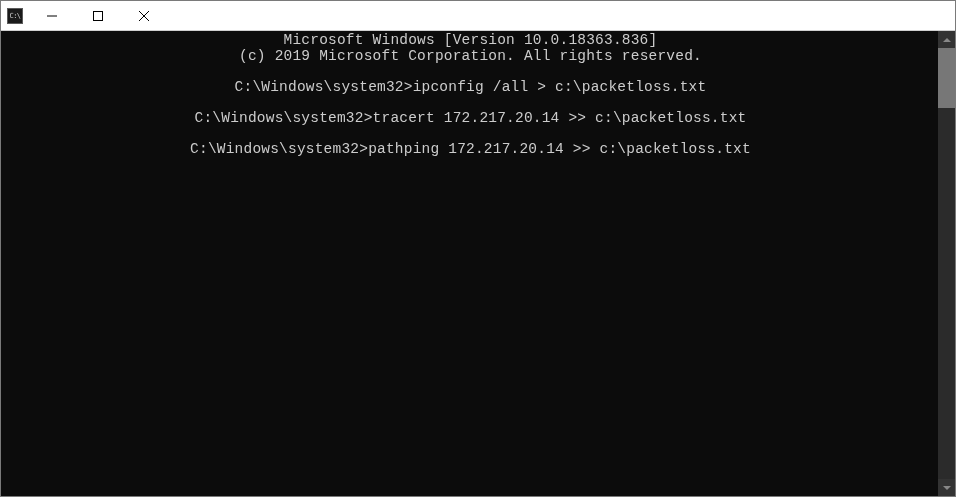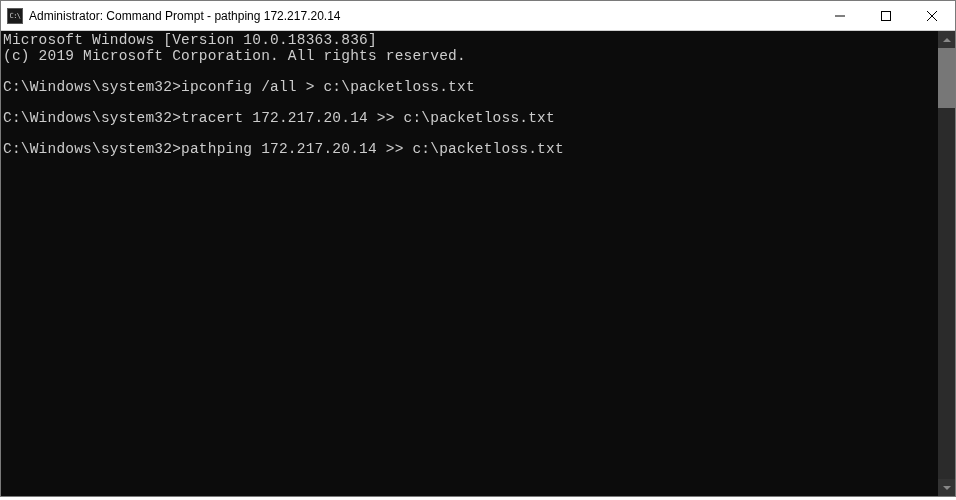--- a/index.html
+++ b/index.html
@@ -65,20 +65,21 @@
       font-size: 10px;
       color: #000;
       cursor: default;
     }
     .win-btn svg { width: 10px; height: 10px; }
     .content-wrap {
       flex: 1;
       display: flex;
       background: #0c0c0c;
       position: relative;
+      text-align: center;
     }
     .terminal {
       flex: 1;
       background: #0c0c0c;
       color: #cccccc;
       font-family: Consolas, "Courier New", monospace;
       font-size: 14.5px;
       line-height: 15.5px;
       padding: 2px 0 0 2px;
       white-space: pre;
@@ -116,21 +117,20 @@
     .arrow-up { border-left: 4px solid transparent; border-right: 4px solid transparent; border-bottom: 4px solid #888; }
     .arrow-down { border-left: 4px solid transparent; border-right: 4px solid transparent; border-top: 4px solid #888; }
   </style>
 </head>
 <body>
 
 <div class="window">
 
   <div class="titlebar">
     <div class="app-icon">C:\</div>
-    <div class="title-text">Administrator: Command Prompt - pathping  172.217.20.14</div>
     <div class="window-controls">
       <div class="win-btn">
         <svg viewBox="0 0 10 10">
             <line x1="0" y1="5" x2="10" y2="5" stroke="#000" stroke-width="1"></line>
           </svg>
       </div>
       <div class="win-btn">
         <svg viewBox="0 0 10 10">
             <rect x="0.5" y="0.5" width="9" height="9" fill="none" stroke="#000" stroke-width="1"></rect>
           </svg>

